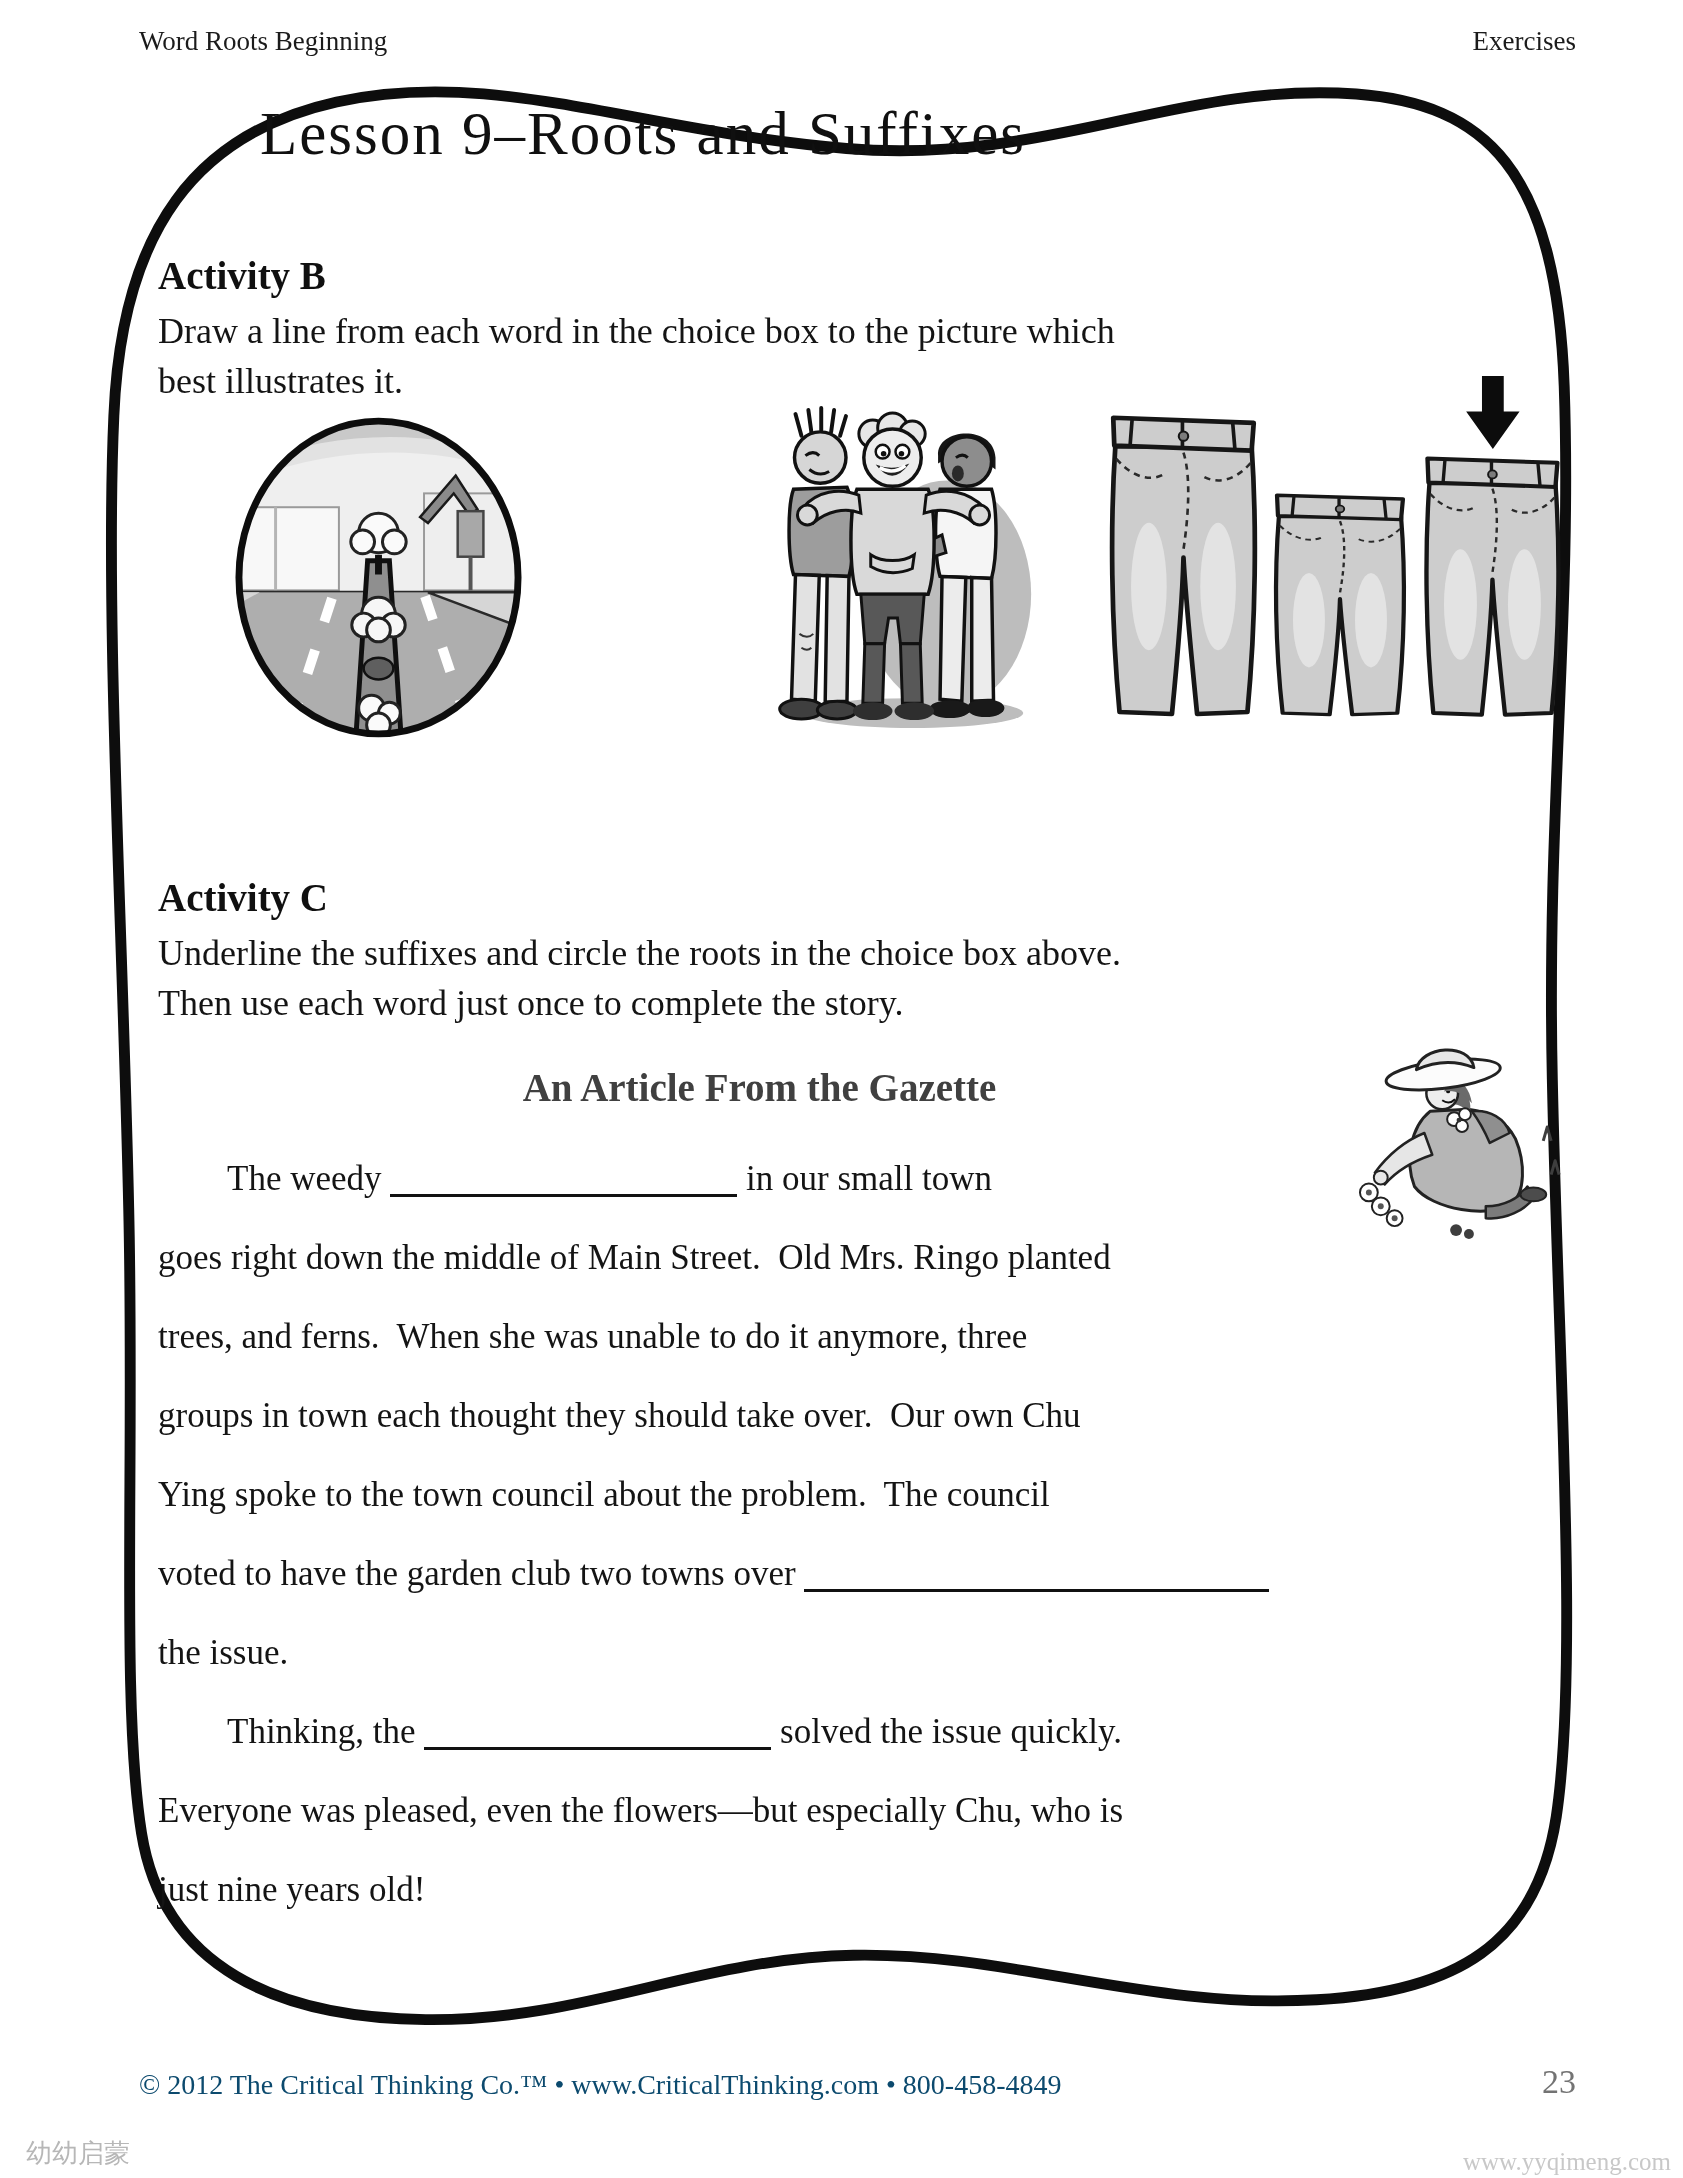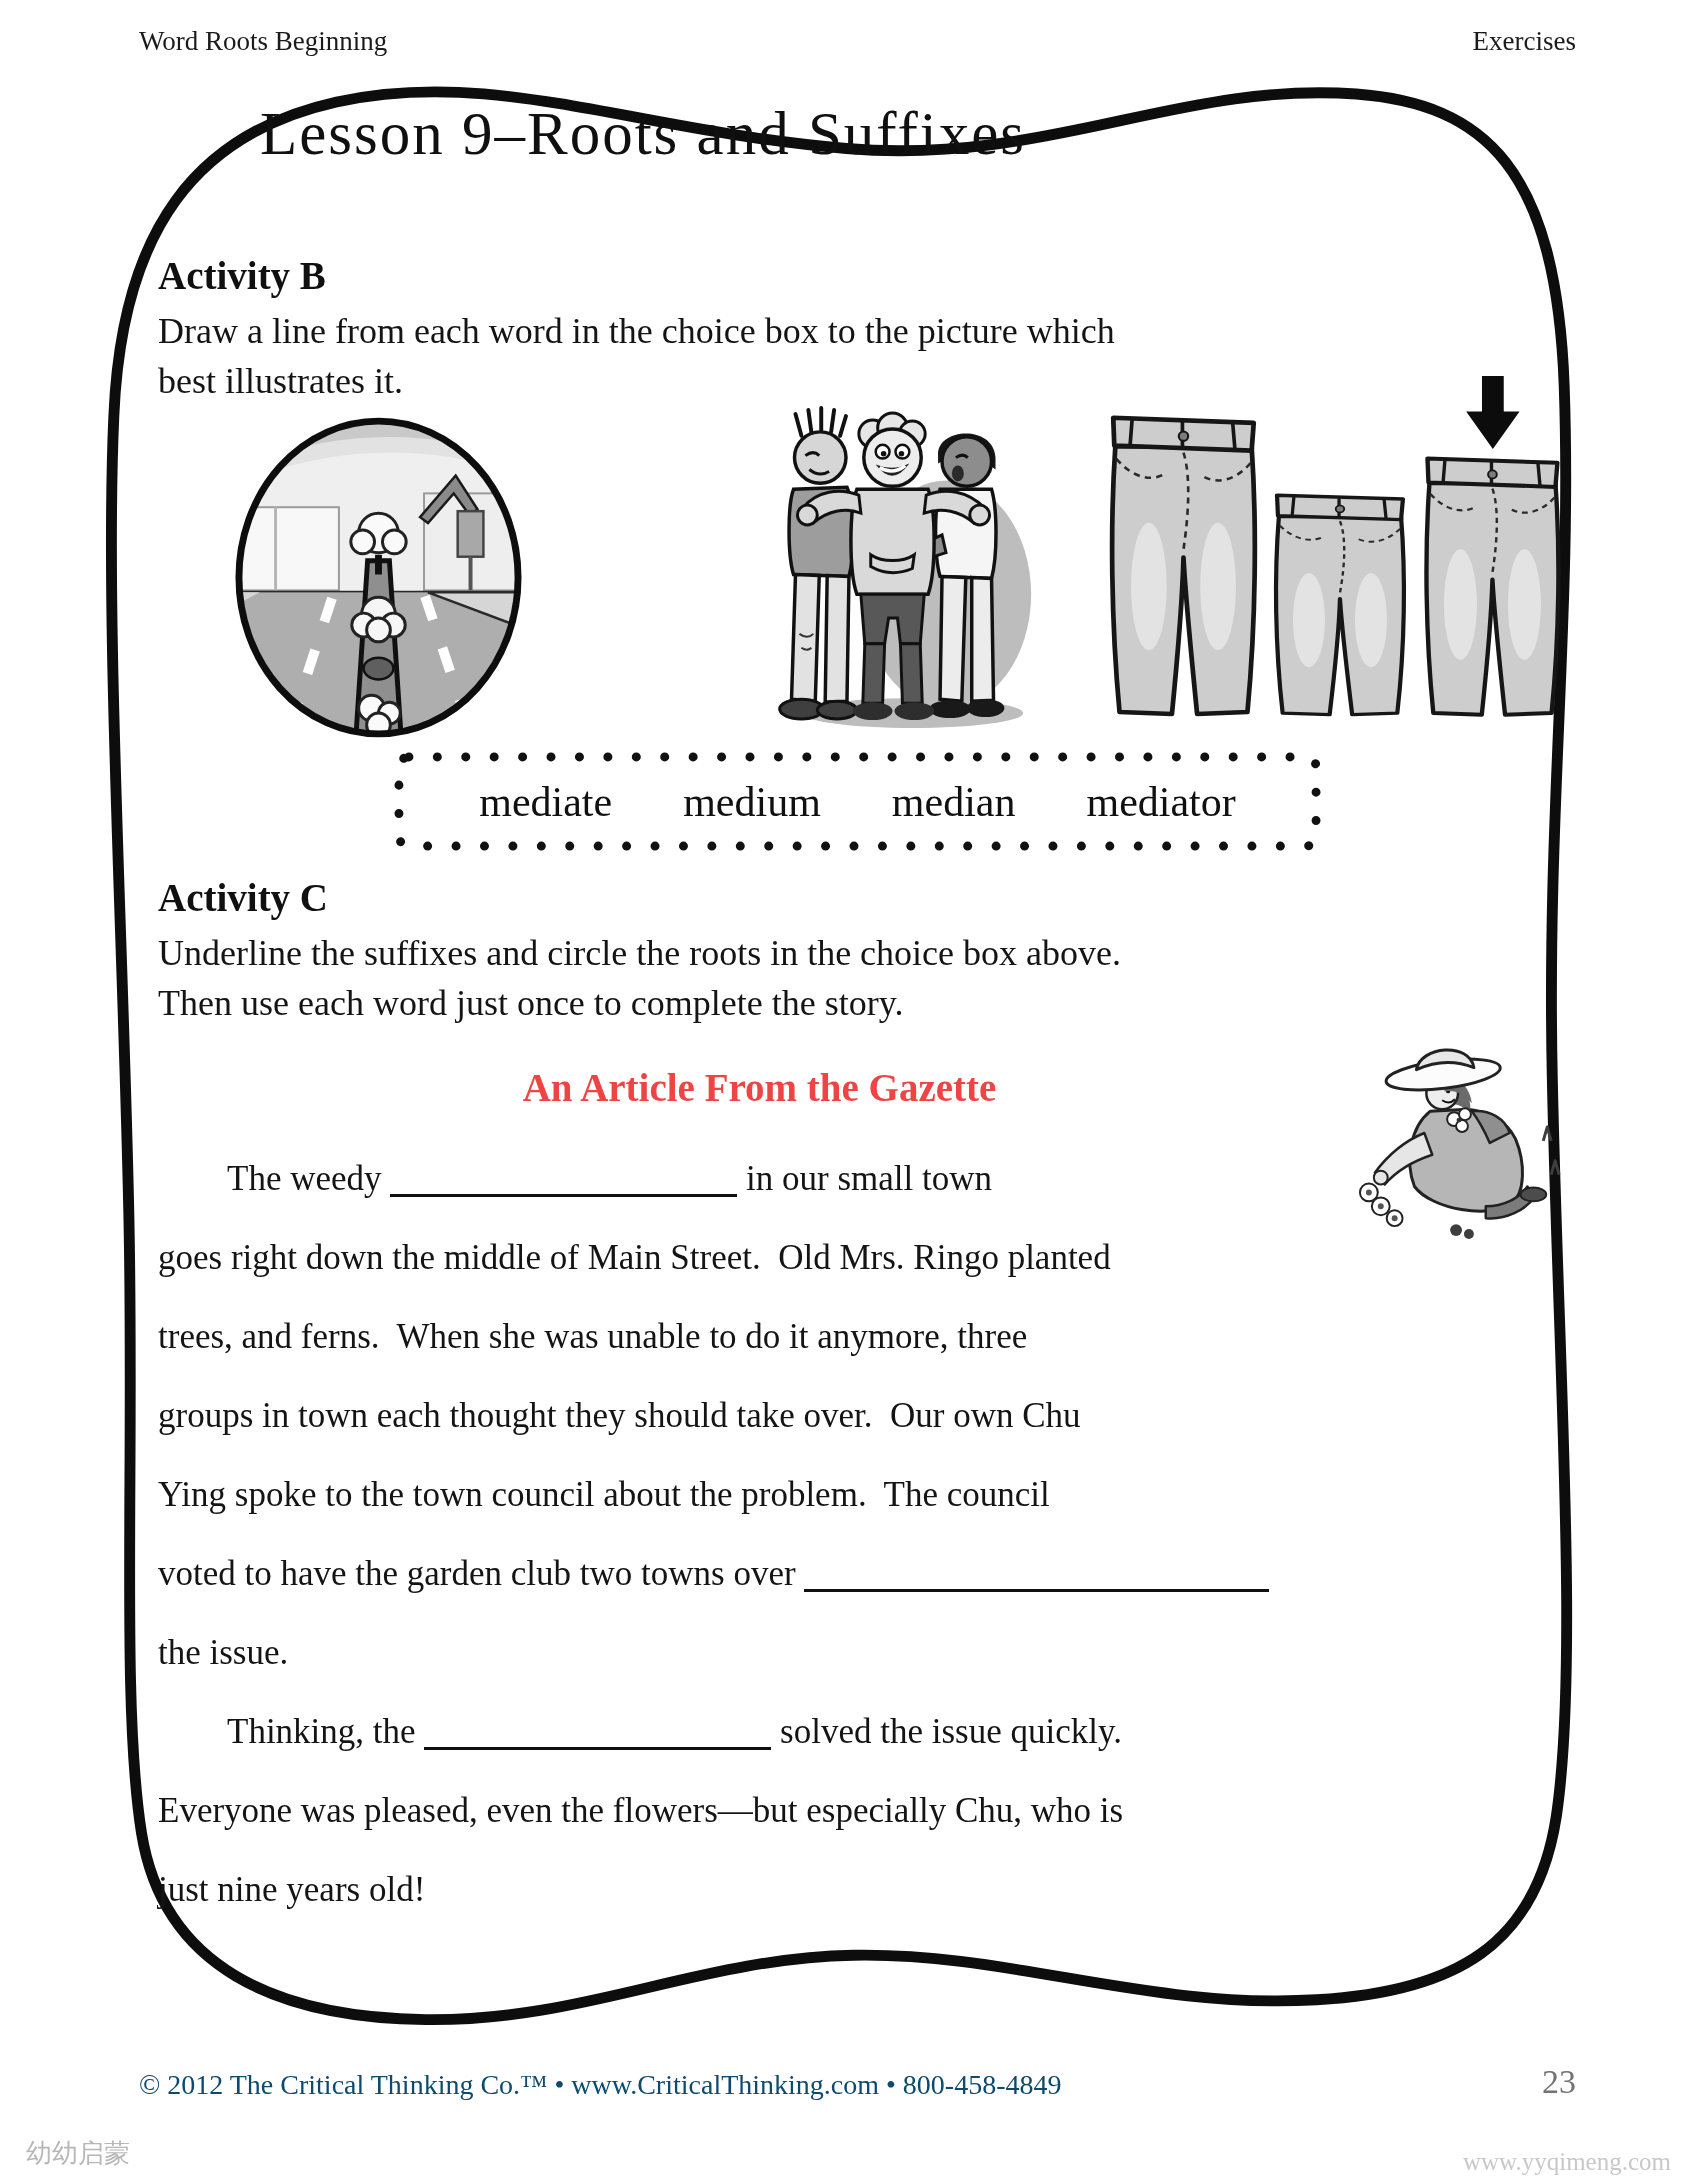--- a/index.html
+++ b/index.html
@@ -15,21 +15,21 @@
   .activity h2{margin:0 0 8px 0;font-size:39px;font-weight:700;color:#101010;}
   .activity p{margin:0;font-size:36px;line-height:50px;white-space:pre-wrap;color:#141414;}
   .act-b{top:253px;}
   .act-c{top:875px;}
   .pic{position:absolute;}
   .choice-box{position:absolute;left:392px;top:750px;width:931px;height:103px;}
   .choice-box svg{position:absolute;left:0;top:0;}
   .choice-words{position:relative;display:flex;justify-content:center;align-items:center;
         gap:71px;height:100%;font-size:42px;color:#101010;}
   .article-title{position:absolute;left:158px;top:1065px;width:1203px;margin:0;text-align:center;
-        font-size:39px;font-weight:700;color:#ef4444;}
+        font-size:39px;font-weight:700;color:#404040;}
   .story{position:absolute;left:158px;top:1139px;width:1386px;}
   .story-line{height:79px;line-height:79px;font-size:35px;white-space:pre;color:#141414;}
   .story-line.indent{padding-left:69px;}
   .blank{display:inline-block;height:0;border-bottom:3.5px solid #111;vertical-align:-7px;}
   .footer-copy{position:absolute;left:139px;top:2069px;font-size:28px;color:#0c4a6e;}
   .page-num{position:absolute;right:107px;top:2063px;font-size:34px;color:#737373;}
   .wm-left{position:absolute;left:26px;top:2136px;font-size:26px;color:#b7b7b7;}
   .wm-right{position:absolute;right:12px;top:2148px;font-size:25px;color:#c8c8c8;}
 </style>
 </head>
@@ -172,31 +172,20 @@
         <path d="M7,46 C24,66 42,68 54,60" stroke="#2a2a2a" stroke-width="2.5" fill="none" stroke-dasharray="6 5"></path>
         <path d="M135,50 C118,70 100,70 88,62" stroke="#2a2a2a" stroke-width="2.5" fill="none" stroke-dasharray="6 5"></path>
       </g>
     </defs>
     <use href="#jean" transform="translate(22,44) scale(1.06,1.04)"></use>
     <use href="#jean" transform="translate(188,124) scale(0.95,0.77)"></use>
     <use href="#jean" transform="translate(340,86) scale(0.98,0.90)"></use>
     <path d="M399,8 L421,8 L421,44 L437,44 L410,82 L383,44 L399,44 Z" fill="#0c0c0c"></path>
   </svg>
 
-  <div class="choice-box">
-    <svg width="931" height="103" viewBox="0 0 940 104">
-      <rect x="7" y="7" width="926" height="90" rx="10" fill="none" stroke="#111" stroke-width="9" stroke-dasharray="0.1 28.6" stroke-linecap="round"></rect>
-    </svg>
-    <div class="choice-words">
-      <span>mediate</span>
-      <span>medium</span>
-      <span>median</span>
-      <span>mediator</span>
-    </div>
-  </div>
 
   <div class="activity act-c">
     <h2>Activity C</h2>
     <p>Underline the suffixes and circle the roots in the choice box above.</p>
     <p>Then use each word just once to complete the story.</p>
   </div>
 
   <h3 class="article-title">An Article From the Gazette</h3>
 
   <svg class="pic" style="left:1339px;top:1026px;" width="246" height="213" viewBox="0 0 248 215">

